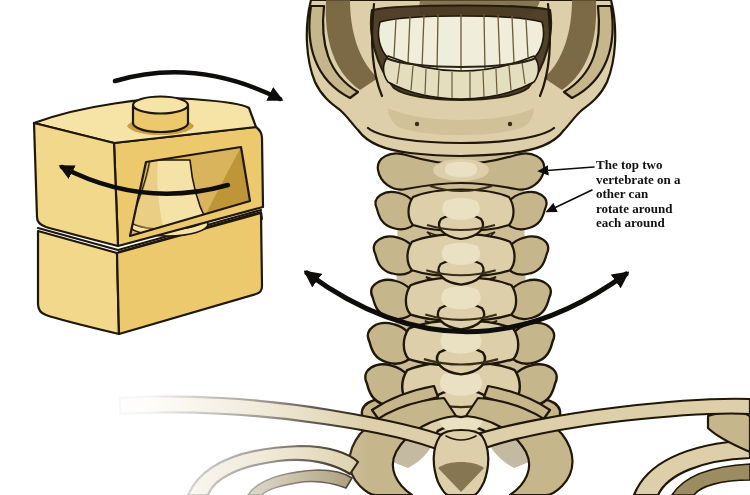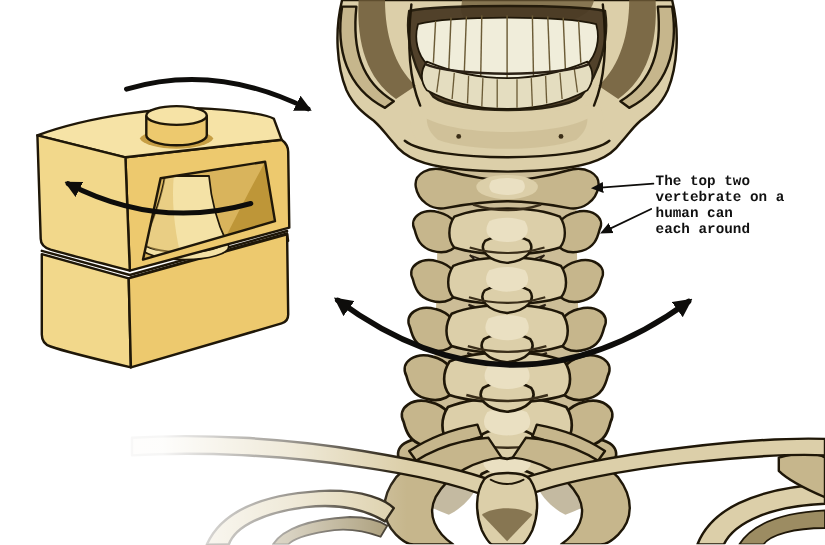--- a/index.html
+++ b/index.html
@@ -1,16 +1,16 @@
 <!DOCTYPE html>
 <html style="--background: #ffffff; --text: #111111; --outline: #1f1708; --arrow: #0e0d0b; --block-top: #f6e3a6; --block-left: #f2d88b; --block-right: #edc96e; --block-inner: #d9b45c; --block-inner-dark: #be9638; --cone: #f4e2a6; --bone-light: #dccfa9; --bone-mid: #c6b68c; --bone-shadow: #9c8c62; --bone-deep: #6b5836; --bone-highlight: #eae0c2; --cavity: #4a3a24; --teeth-upper: #f0edda; --teeth-lower: #e4ddc0;"><head>
 <meta charset="utf-8">
 <style>
   html,body{margin:0;padding:0;background:#fff;}
-  .stage{position:relative;width:750px;height:495px;overflow:hidden;background:var(--background,#fff);font-family:Liberation Mono, monospace;}
+  .stage{position:relative;width:750px;height:495px;overflow:hidden;background:var(--background,#fff);font-family:Liberation Serif, serif;}
   svg{position:absolute;left:0;top:0;}
   
   .blight{fill:var(--bone-light);}
   .bmid{fill:var(--bone-mid);}
   .bshad{fill:var(--bone-shadow);}
   .bdeep{fill:var(--bone-deep);}
   .bhl{fill:var(--bone-highlight);}
   .cav{fill:var(--cavity);}
   .tup{fill:var(--teeth-upper);}
   .tlo{fill:var(--teeth-lower);}
@@ -216,16 +216,17 @@
   </g>
   <g>
     <path class="arrow" stroke-width="1.6" marker-end="url(#mhsm)" d="M594,167 L540,171"></path>
     <path class="arrow" stroke-width="1.6" marker-end="url(#mhsm)" d="M592,190 L548,211"></path>
   </g>
 </svg>
 
 <div class="annotation">
   <div>The top two</div>
   <div>vertebrate on a</div>
-  <div>human can</div>
+  <div>other can</div>
+  <div>rotate around</div>
   <div>each around</div>
 </div>
 </div>
 
 </body></html>

